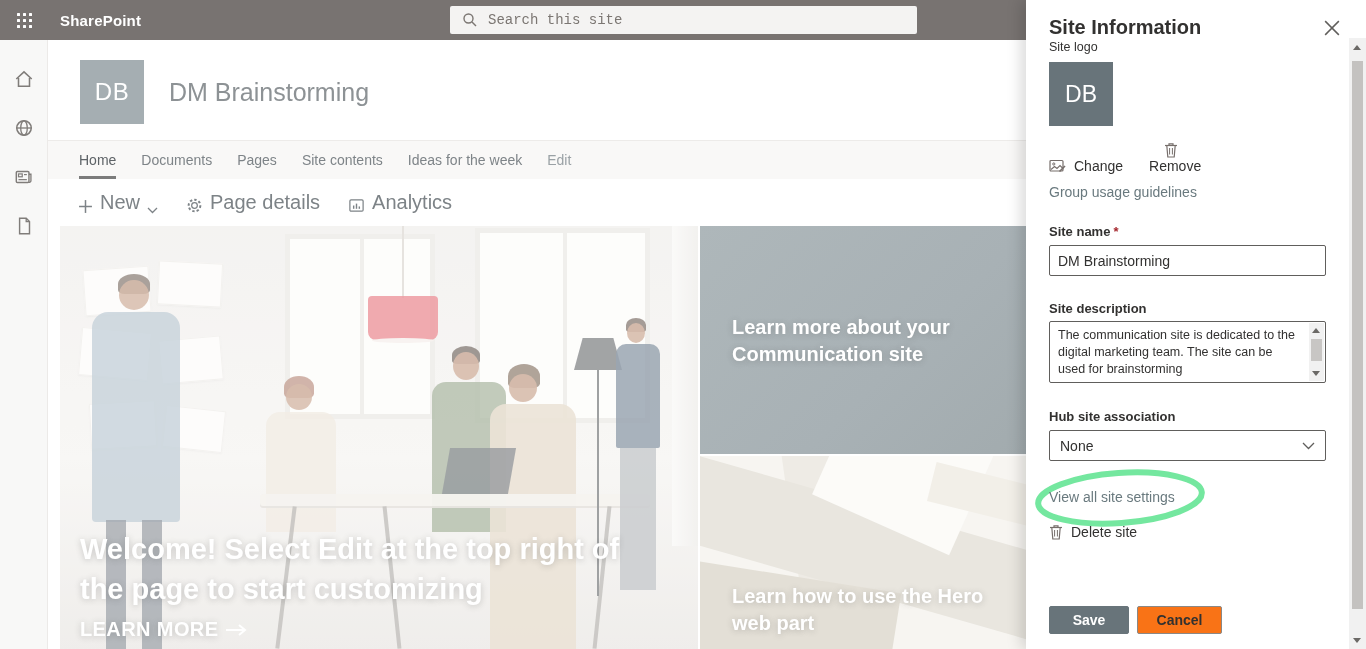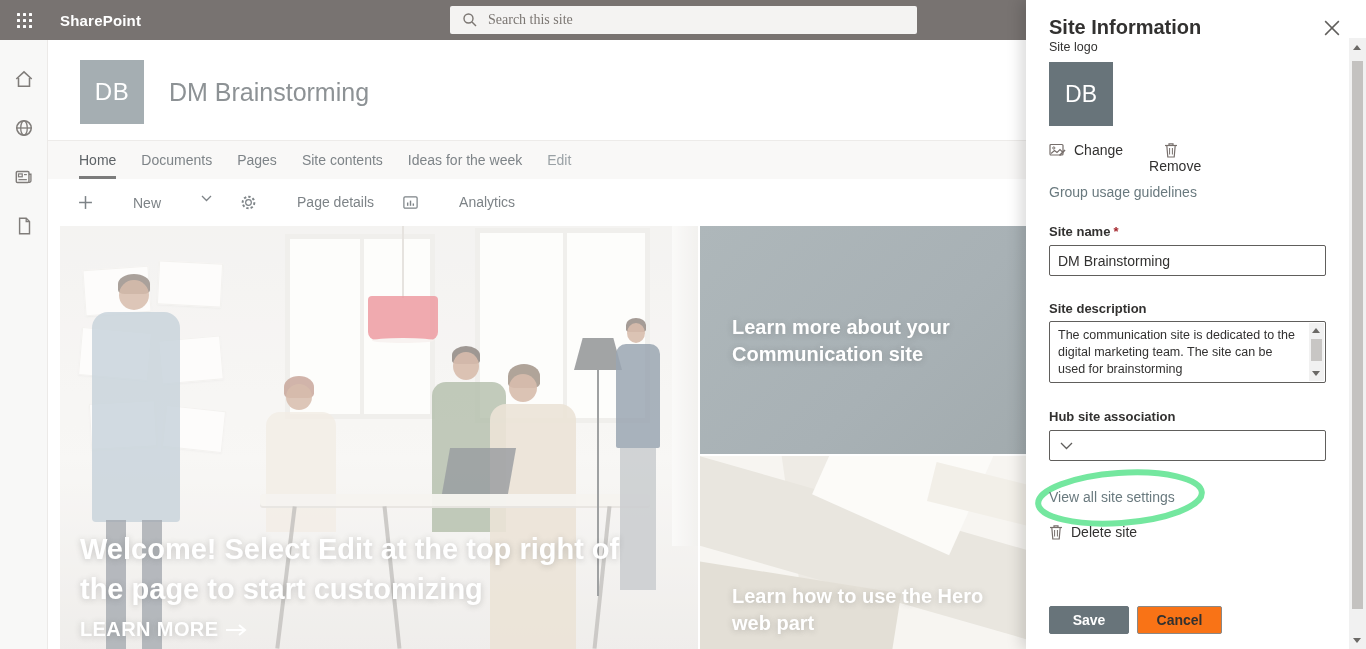--- a/index.html
+++ b/index.html
@@ -16,21 +16,21 @@
   .topbar{position:absolute;left:0;top:0;width:1366px;height:40px;background:var(--topbar-bg);
     display:flex;align-items:center;z-index:5;}
   .waffle{width:48px;height:40px;display:flex;align-items:center;justify-content:center;cursor:pointer;}
   .waffle-grid{display:grid;grid-template-columns:repeat(3,3px);grid-template-rows:repeat(3,3px);gap:3px;}
   .waffle-grid i{background:#fff;border-radius:0.5px;}
   .brand{color:#fff;font-size:15px;font-weight:700;margin-left:12px;letter-spacing:.2px;}
   .searchbox{position:absolute;left:450px;top:6px;width:467px;height:28px;background:#f4f3f2;
     border-radius:2px;display:flex;align-items:center;padding-left:12px;}
   .searchbox svg{flex:0 0 auto;margin-right:10px;}
   .searchbox input{border:none;outline:none;background:transparent;font-size:14px;color:#444;
-    width:380px;font-family:Liberation Serif, serif;}
+    width:380px;font-family:Liberation Mono, monospace;}
   .searchbox input::placeholder{color:#7b7672;}
 
   
   .rail{position:absolute;left:0;top:40px;width:48px;height:609px;background:#f8f8f7;
     border-right:1px solid #eceae8;display:flex;flex-direction:column;align-items:center;z-index:4;}
   .rail-btn{width:48px;height:49px;display:flex;align-items:center;justify-content:center;cursor:pointer;}
   .rail-btn:first-child{margin-top:14px;}
 
   
   .main{position:absolute;left:48px;top:40px;width:978px;height:609px;background:#fff;}
@@ -38,21 +38,21 @@
   .site-logo{position:absolute;left:32px;top:20px;width:64px;height:64px;background:var(--logo-light);
     color:#fff;font-size:24px;display:flex;align-items:center;justify-content:center;letter-spacing:.5px;}
   .site-title{position:absolute;left:121px;top:38px;font-size:25px;color:#8d9295;font-weight:400;}
   .nav-strip{position:relative;height:39px;background:#f9f8f7;border-top:1px solid #edebe9;
     display:flex;align-items:stretch;padding-left:31px;}
   .tab{font-size:14px;color:#7e8488;display:flex;align-items:center;margin-right:25px;cursor:pointer;
     border-bottom:3px solid transparent;padding-top:3px;}
   .tab.active{color:#5e6367;border-bottom:3px solid #7c7c7c;font-weight:400;}
   .tab.muted{color:#9aa1a5;}
   .cmdbar{position:relative;height:47px;background:#fff;display:flex;align-items:center;padding-left:30px;}
-  .cmd{display:flex;align-items:flex-start;font-size:14px;color:#7d8387;margin-right:28px;cursor:pointer;gap:33px;}
+  .cmd{display:flex;align-items:flex-end;font-size:20px;color:#7d8387;margin-right:28px;cursor:pointer;}
   .cmd svg{margin-right:7px;}
   .cmd .chev{margin-left:7px;margin-right:0;}
 
   
   .hero{position:relative;margin-left:12px;width:966px;height:423px;display:flex;}
   .tile{position:relative;overflow:hidden;}
   .tile-left{width:638px;height:423px;margin-right:2px;
     background:linear-gradient(180deg,#eceae7 0%,#f3f1ee 55%,#e4e1dd 100%);}
   .col-right{width:326px;display:flex;flex-direction:column;}
   .tile-top{width:326px;height:228px;margin-bottom:2px;
@@ -92,21 +92,21 @@
   
   .panel{position:absolute;right:0;top:0;width:340px;height:649px;background:#fff;z-index:10;
     box-shadow:-5px 0 14px rgba(0,0,0,.15);font-size:14px;color:var(--text-dark);}
   .panel-title{position:absolute;left:23px;top:16px;font-size:20px;font-weight:700;color:var(--text-dark);}
   .panel-close{position:absolute;right:26px;top:20px;width:16px;height:16px;cursor:pointer;}
   .p-label{position:absolute;left:23px;font-size:12.5px;color:var(--text-dark);}
   .p-label.bold{font-weight:700;font-size:13px;}
   .req{color:var(--required-red);font-weight:700;margin-left:3px;}
   .p-logo{position:absolute;left:23px;top:62px;width:64px;height:64px;background:var(--logo-dark);
     color:#fff;font-size:23px;display:flex;align-items:center;justify-content:center;}
-  .logo-actions{position:absolute;left:23px;top:142px;display:flex;align-items:flex-start;}
+  .logo-actions{position:absolute;left:23px;top:142px;display:flex;align-items:flex-end;}
   .action{display:flex;align-items:center;cursor:pointer;color:var(--text-dark);font-size:14px;}
   .action svg{margin-right:8px;}
   .action + .action{margin-left:26px;flex-direction:column;}
   .p-link{position:absolute;left:23px;font-size:14px;color:var(--link-gray);cursor:pointer;text-align:center;}
   .p-input{position:absolute;left:23px;width:277px;height:31px;border:1px solid #605e5c;border-radius:2px;
     font-size:14px;color:var(--text-dark);padding:0 8px;font-family:inherit;background:#fff;}
   .p-textarea{position:absolute;left:23px;top:321px;width:277px;height:62px;border:1px solid #605e5c;
     border-radius:2px;background:#fff;overflow:hidden;}
   .p-textarea .txt{position:absolute;left:8px;top:5px;right:22px;font-size:12.5px;line-height:17px;
     color:var(--text-dark);}
@@ -397,20 +397,21 @@
       <div class="txt">The communication site is dedicated to the digital marketing team. The site can be used for brainstorming</div>
       <div class="mini-scroll">
         <span class="tri-up"></span>
         <span class="thumb"></span>
         <span class="tri-down"></span>
       </div>
     </div>
 
     <div class="p-label bold" style="top:409px">Hub site association</div>
     <div class="p-select">
+      <span class="sel-text">None</span>
       <svg width="13" height="8" viewBox="0 0 13 8">
         <polyline points="1,1 6.5,6.5 12,1" fill="none" stroke="#605e5c" stroke-width="1.3"></polyline>
       </svg>
     </div>
 
     <svg class="green-ellipse" width="178" height="64" viewBox="0 0 178 64">
       <ellipse cx="89" cy="32" rx="82" ry="25" fill="none" stroke="var(--accent-green,#5ce38e)" stroke-width="6" stroke-linecap="round" opacity="0.85" transform="rotate(-4 89 32)"></ellipse>
     </svg>
     <div class="p-link" style="top:489px">View all site settings</div>
 

